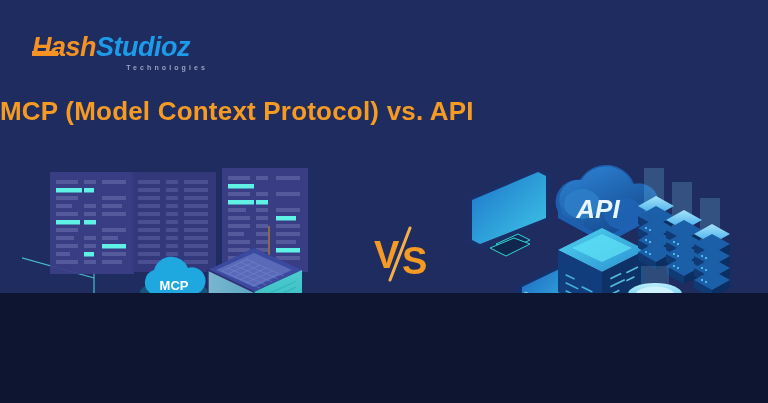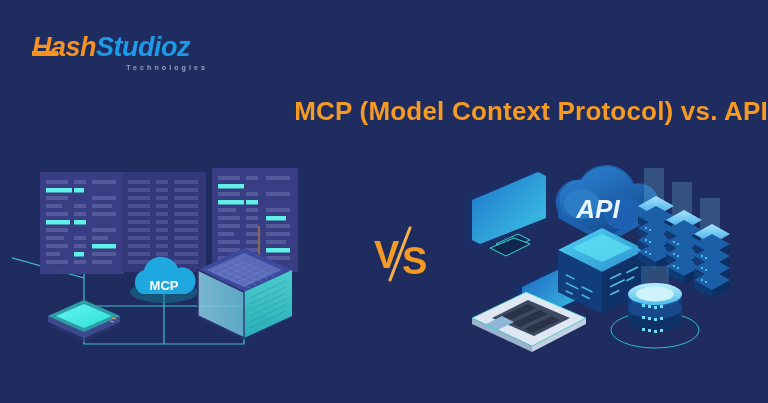--- a/index.html
+++ b/index.html
@@ -6,21 +6,21 @@
     margin: 0;
     padding: 0;
     background: #0d1530;
   }
   body {
     font-family: "Liberation Sans", sans-serif;
   }
   .banner {
     position: relative;
     width: 768px;
-    height: 403px;
+    height: 293px;
     background: #1e2c60;
     overflow: hidden;
   }
 
   
   .logo {
     position: absolute;
     left: 32px;
     top: 34px;
     width: 180px;
@@ -54,32 +54,32 @@
     height: 5px;
     background: #F59222;
   }
 
   
   .title {
     position: absolute;
     left: 0;
     top: 96px;
     width: 768px;
-    text-align: right;
+    text-align: left;
     font-size: 26px;
     font-weight: 700;
     color: #F59A22;
     letter-spacing: 0.2px;
     white-space: nowrap;
   }
 
   
   .art-left {
     position: absolute;
-    left: 12px;
+    left: 22px;
     top: 158px;
     width: 320px;
     height: 200px;
   }
   .art-right {
     position: absolute;
     left: 456px;
     top: 158px;
     width: 300px;
     height: 200px;

